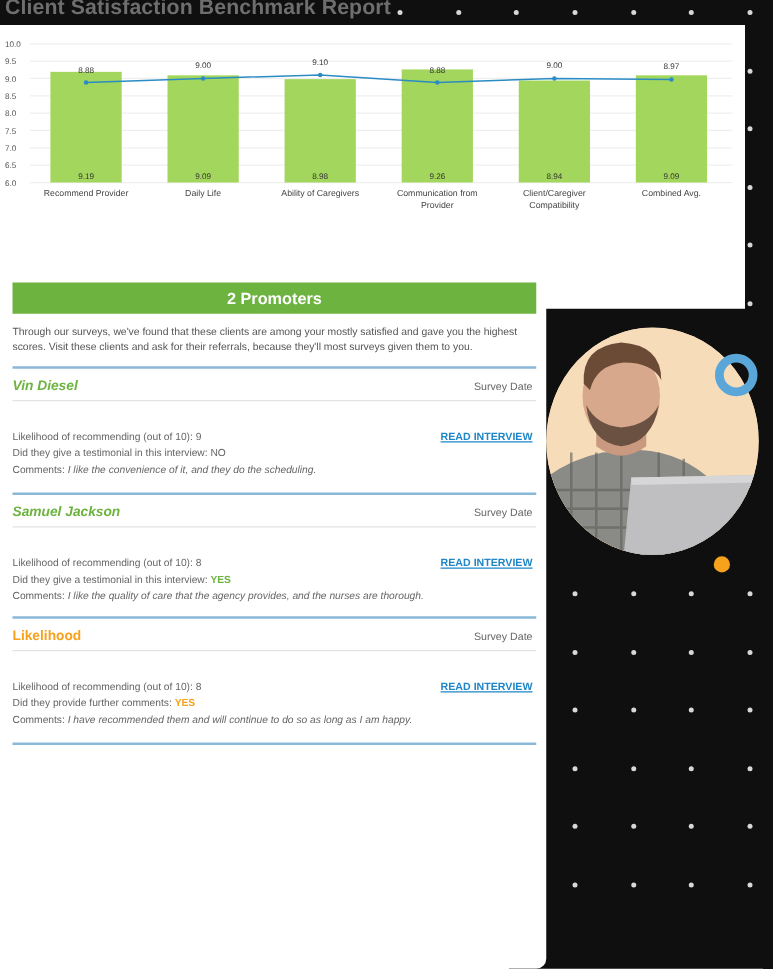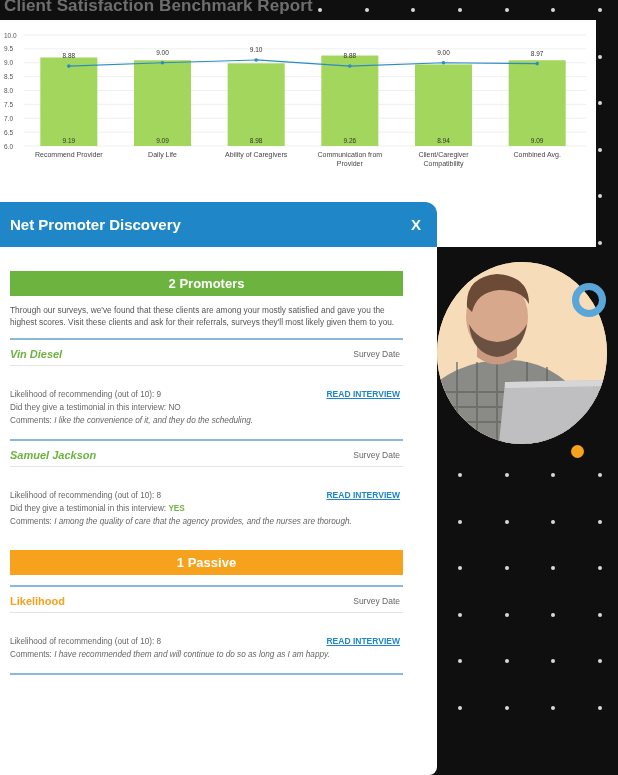--- a/index.html
+++ b/index.html
@@ -29,21 +29,21 @@
     background: #ffffff; border-top-right-radius: 12px; border-bottom-right-radius: 8px;
     overflow: hidden;
   }
   .modal-header {
     height: 45px; background: #1f86c7; display: flex; align-items: center;
     justify-content: space-between; padding: 0 16px 0 10px;
   }
   .modal-title { color: #fff; font-weight: bold; font-size: 15px; }
   .close-btn { color: #fff; font-weight: bold; font-size: 15px; cursor: pointer; }
 
-  .modal-body { padding: 24px 34px 0 10px; border-radius: 18px; }
+  .modal-body { padding: 24px 8px 0 10px; border-radius: 18px; }
   .band {
     height: 25px; color: #fff; font-weight: bold; font-size: 13px;
     display: flex; align-items: center; justify-content: center;
   }
   .band.green { background: #6db33f; }
   .band.orange { background: #f7a21c; }
 
   .intro {
     font-size: 8.3px; color: #555; line-height: 12px; margin-top: 8px; padding-right: 4px;
   }
@@ -197,28 +197,24 @@
     <path d="M32 62 Q35 92 60 95 Q85 92 90 62 Q82 78 60 80 Q40 78 32 62 Z" fill="#6b5142"></path>
 
     <path d="M68 120 L170 118 L170 182 L62 182 Z" fill="#bfbfc1"></path>
     <path d="M68 120 L170 118 L170 124 L68 126 Z" fill="#d6d6d8"></path>
   </svg>
 </div>
 <div class="ring"></div>
 <div class="orange-dot"></div>
 
 <div class="modal">
-  <div class="modal-header">
-    <span class="modal-title">Net Promoter Discovery</span>
-    <span class="close-btn">X</span>
-  </div>
   <div class="modal-body">
 
     <div class="band green">2 Promoters</div>
-    <div class="intro">Through our surveys, we've found that these clients are among your mostly satisfied and gave you the highest scores. Visit these clients and ask for their referrals, surveys they'll most likely given them to you.</div>
+    <div class="intro">Through our surveys, we've found that these clients are among your mostly satisfied and gave you the highest scores. Visit these clients and ask for their referrals, because they'll most surveys given them to you.</div>
     <div class="divider-blue"></div>
 
     <div class="entry">
       <div class="entry-head">
         <span class="entry-name green">Vin Diesel</span>
         <span class="survey-date">Survey Date</span>
       </div>
       <div class="entry-details">
         <div>Likelihood of recommending (out of 10): 9</div>
         <div><span>Did they give a testimonial in this interview: </span><span>NO</span></div>
@@ -229,34 +225,34 @@
     <div class="divider-blue" style="margin-top:12px"></div>
 
     <div class="entry">
       <div class="entry-head">
         <span class="entry-name green">Samuel Jackson</span>
         <span class="survey-date">Survey Date</span>
       </div>
       <div class="entry-details">
         <div>Likelihood of recommending (out of 10): 8</div>
         <div><span>Did they give a testimonial in this interview: </span><span class="yes-green">YES</span></div>
-        <div><span>Comments: </span><span class="comment-text">I among the quality of care that the agency provides, and the nurses are thorough.</span></div>
+        <div><span>Comments: </span><span class="comment-text">I like the quality of care that the agency provides, and the nurses are thorough.</span></div>
         <a class="read-link">READ INTERVIEW</a>
       </div>
     </div>
 
-    <div class="band orange" style="margin-top:22px">1 Passive</div>
     <div class="divider-blue"></div>
 
     <div class="entry">
       <div class="entry-head">
         <span class="entry-name orange">Likelihood</span>
         <span class="survey-date">Survey Date</span>
       </div>
       <div class="entry-details">
         <div>Likelihood of recommending (out of 10): 8</div>
+        <div><span>Did they provide further comments: </span><span class="yes-orange">YES</span></div>
         <div><span>Comments: </span><span class="comment-text">I have recommended them and will continue to do so as long as I am happy.</span></div>
         <a class="read-link">READ INTERVIEW</a>
       </div>
     </div>
     <div class="divider-blue" style="margin-top:12px"></div>
   </div>
 </div>
 
 </body></html>

